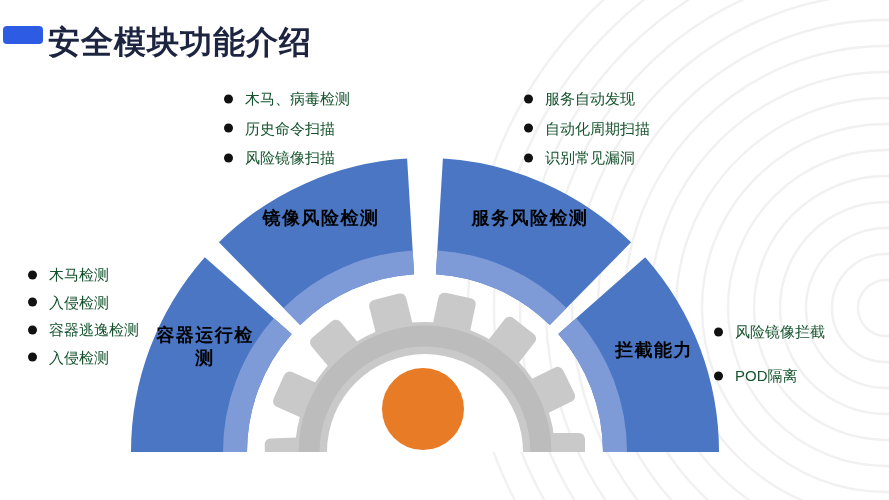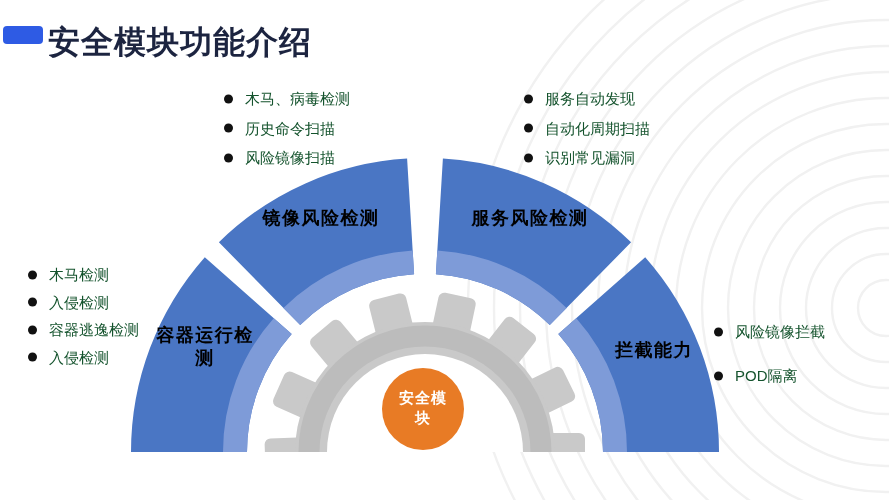--- a/index.html
+++ b/index.html
@@ -112,21 +112,20 @@
     <circle class="hub-circle" cx="423" cy="409" r="41"></circle>
   </svg>
 
   <div class="title-marker"></div>
   <div class="page-title">安全模块功能介绍</div>
 
   <div class="seg-label" style="left:205px;top:347px;width:100px;">容器运行检测</div>
   <div class="seg-label nowrap" style="left:321px;top:219px;">镜像风险检测</div>
   <div class="seg-label nowrap" style="left:530px;top:219px;">服务风险检测</div>
   <div class="seg-label nowrap" style="left:654px;top:351px;text-align:right;">拦截能力</div>
-  <div class="hub-label">安全模块</div>
 
   <ul class="bullets list-top" id="list-image-risk">
     <li>木马、病毒检测</li>
     <li>历史命令扫描</li>
     <li>风险镜像扫描</li>
   </ul>
   <ul class="bullets list-top" id="list-service-risk">
     <li>服务自动发现</li>
     <li>自动化周期扫描</li>
     <li>识别常见漏洞</li>

